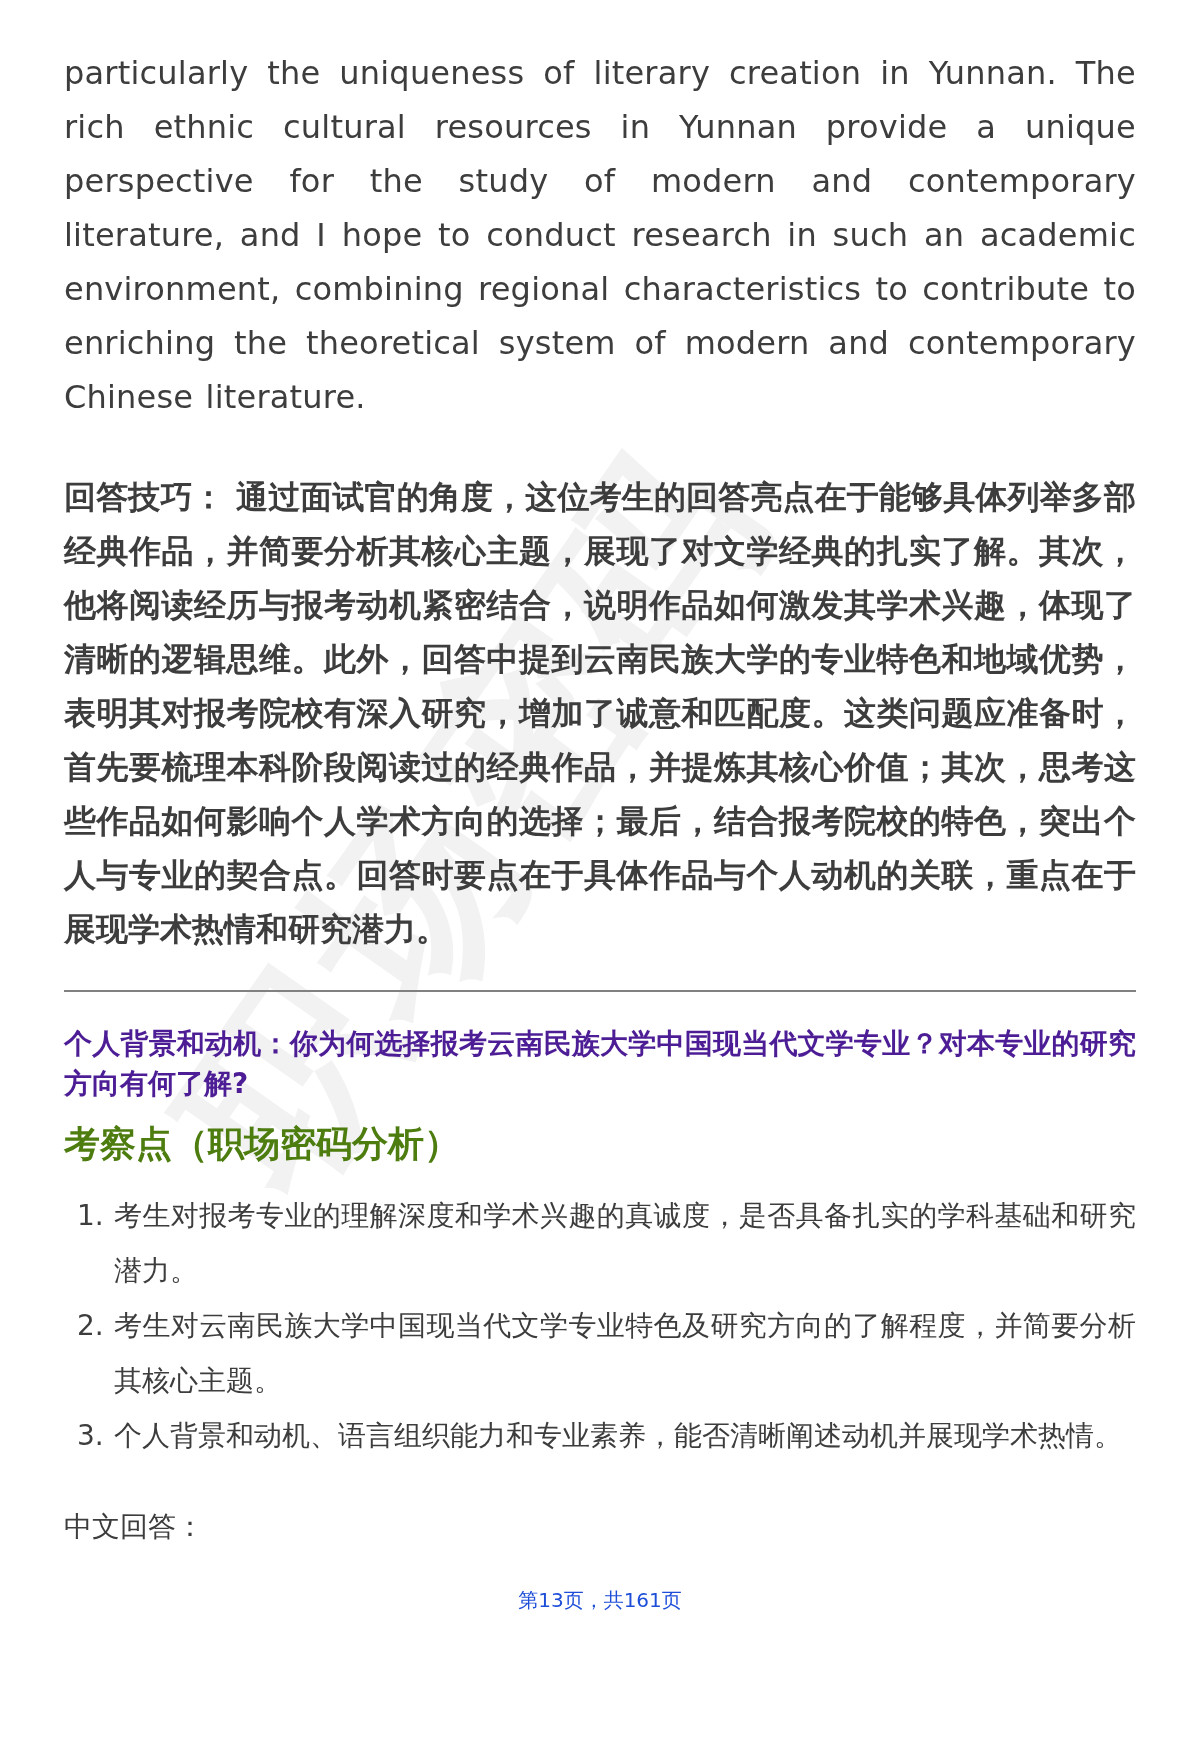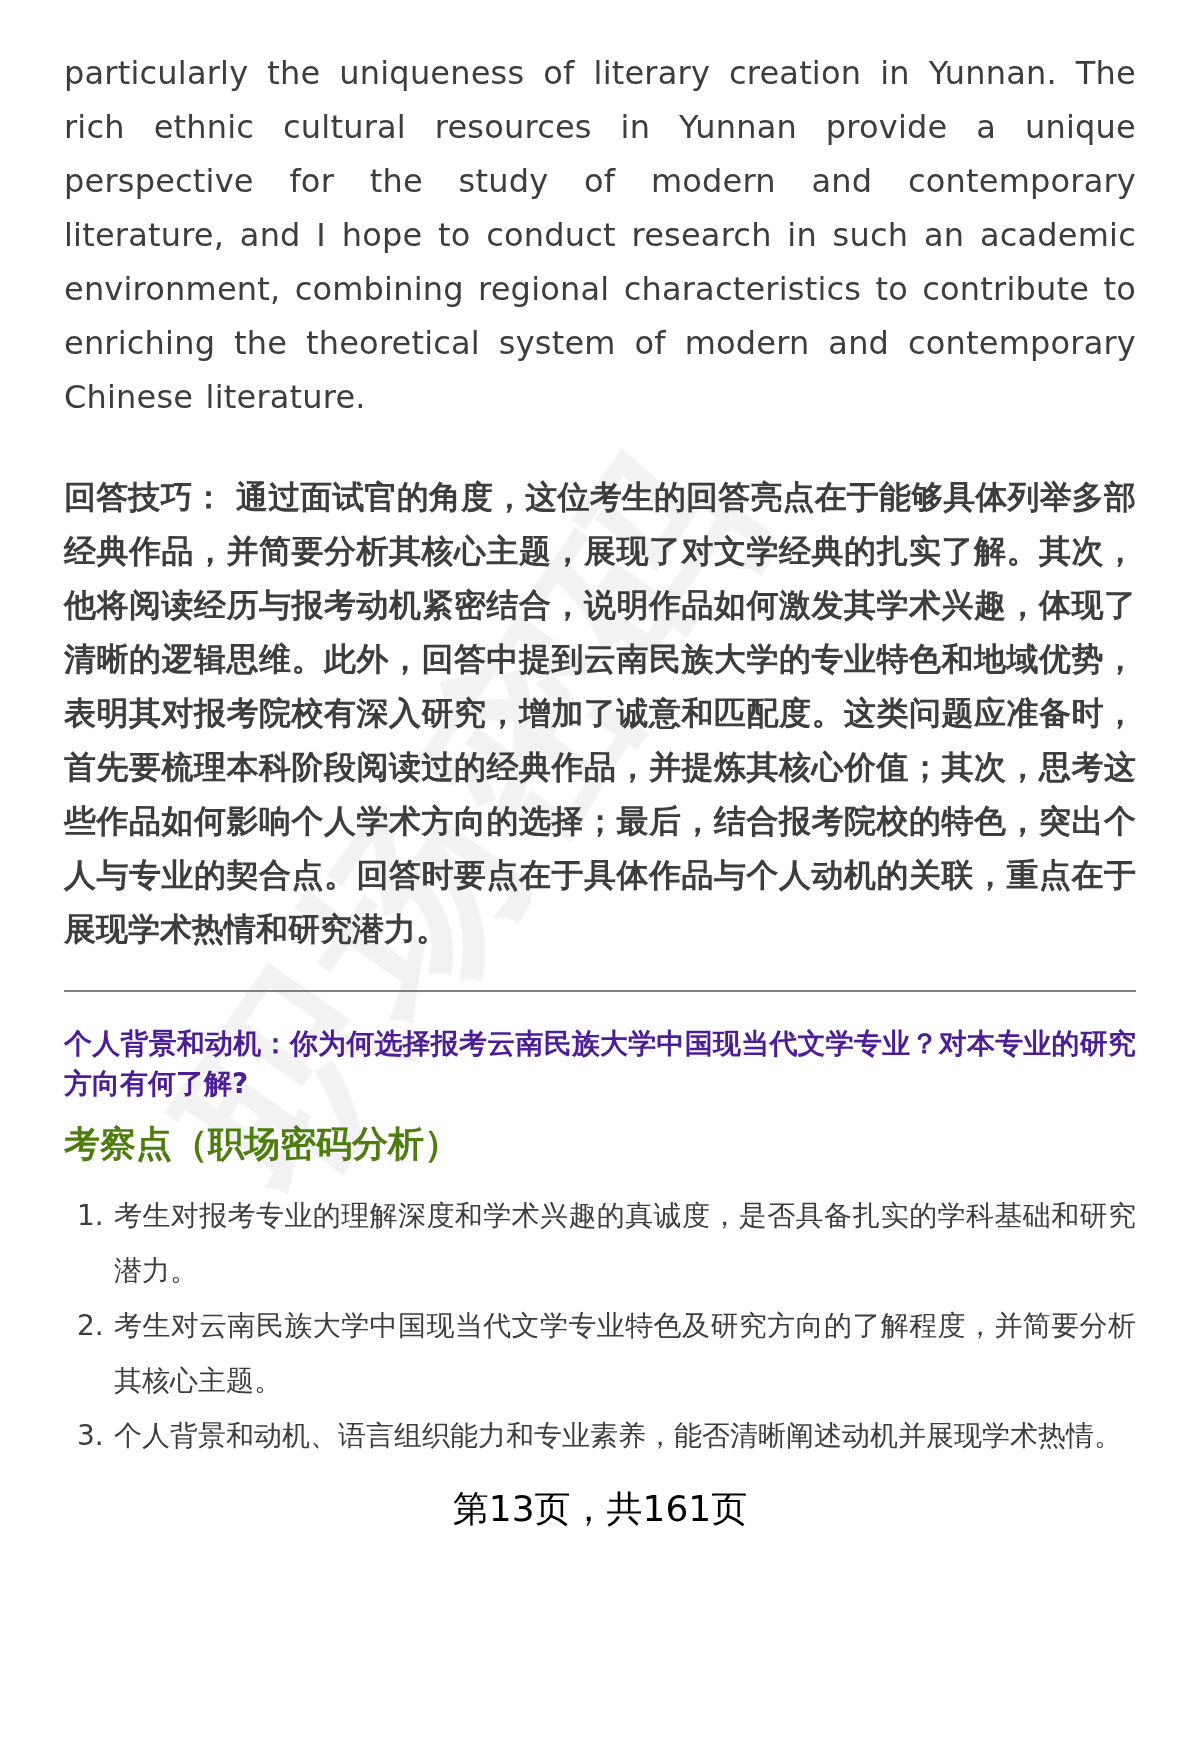--- a/index.html
+++ b/index.html
@@ -78,24 +78,24 @@
     margin-left: 13px;
   }
   .list-text { flex: 1 1 auto; font-family: Liberation Serif, serif; }
   .answer-label {
     margin-top: 36px;
     font-size: 28px;
     line-height: 55px;
   }
   .footer {
     margin-top: 26px;
-    font-size: 36px;
+    font-size: 20px;
     line-height: 40px;
     text-align: center;
-    color: #000000;
+    color: #1d4ed8;
   }
 </style>
 </head>
 <body>
 
 <div class="page">
 
   <div class="watermark">职场密码</div>
 
   <div class="content">
@@ -122,17 +122,18 @@
         <span class="list-text">考生对云南民族大学中国现当代文学专业特色及研究方向的了解程度，并简要分析其核心主题。</span>
       </div>
 
       <div class="list-item">
         <span class="list-num">3.</span>
         <span class="list-text">个人背景和动机、语言组织能力和专业素养，能否清晰阐述动机并展现学术热情。</span>
       </div>
 
     </div>
 
+    <p class="answer-label">中文回答：</p>
 
     <div class="footer">第13页，共161页</div>
 
   </div>
 </div>
 
 </body></html>

